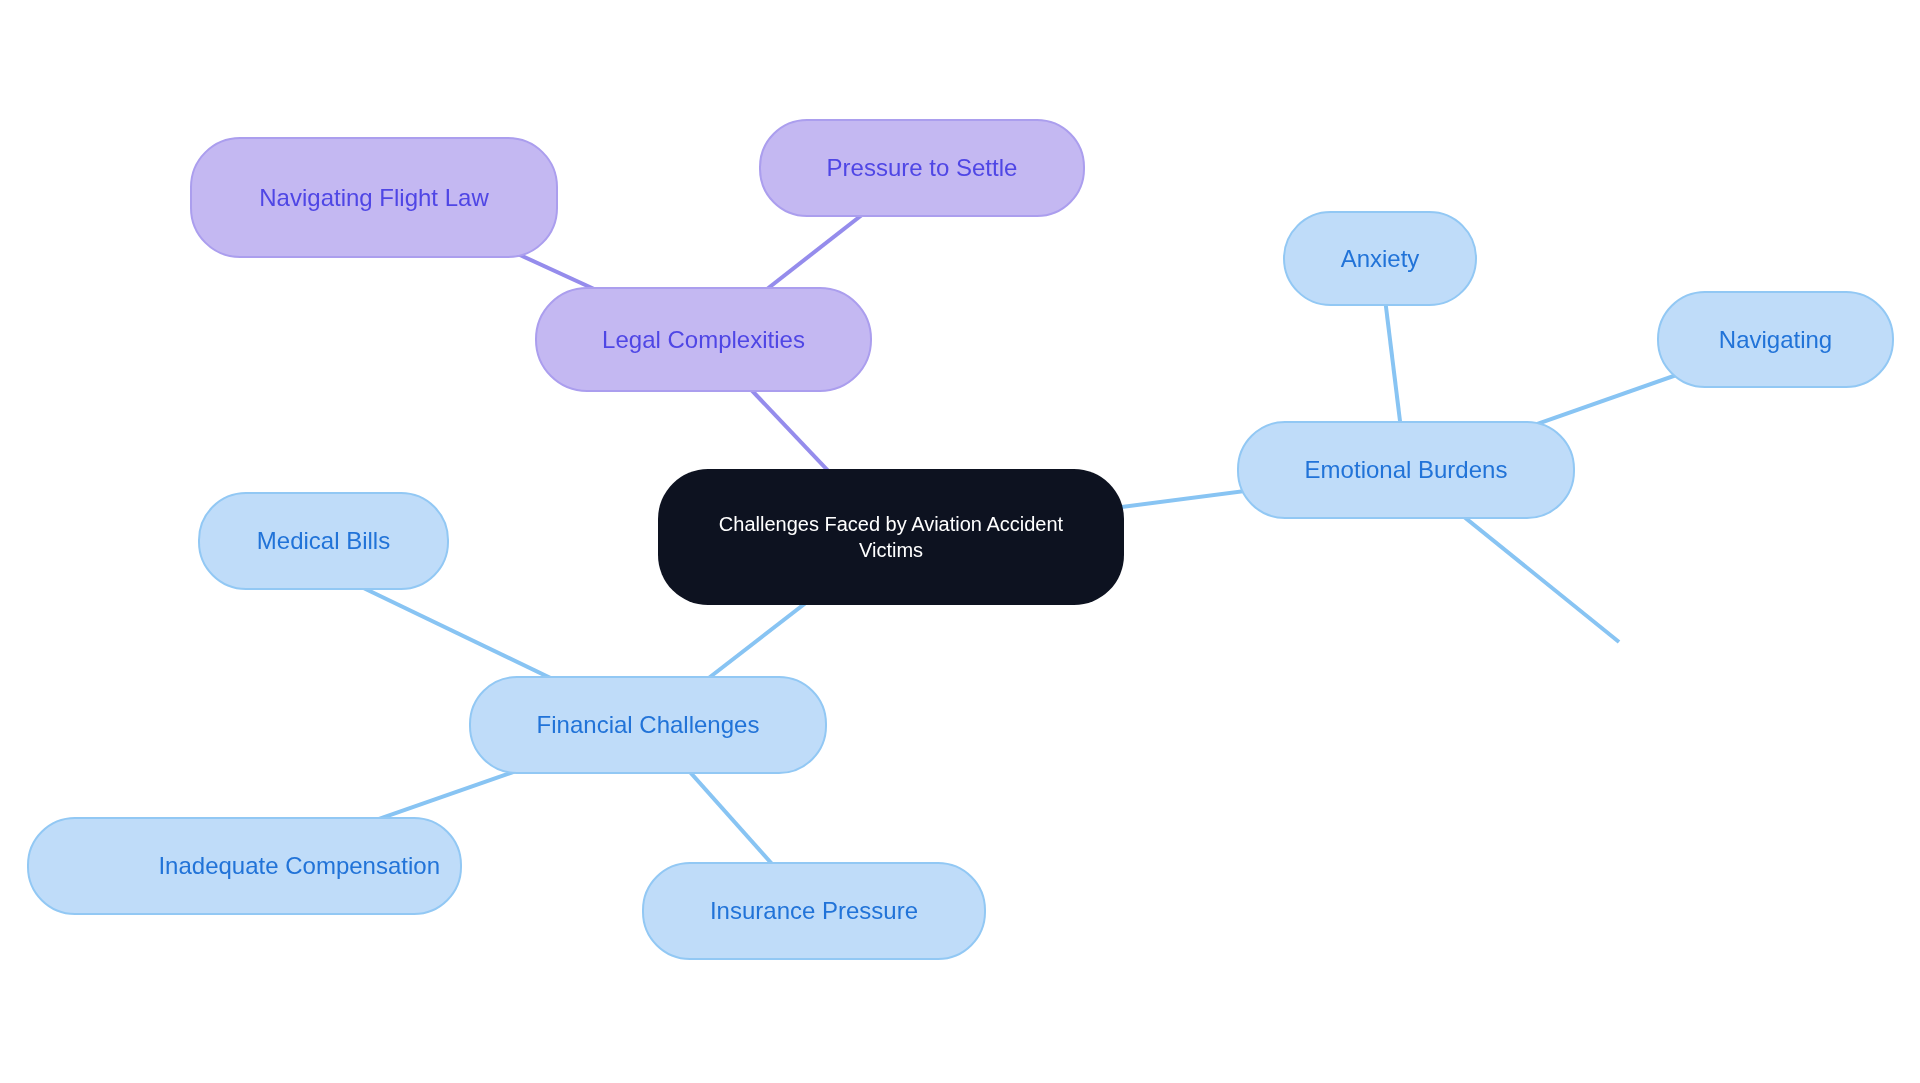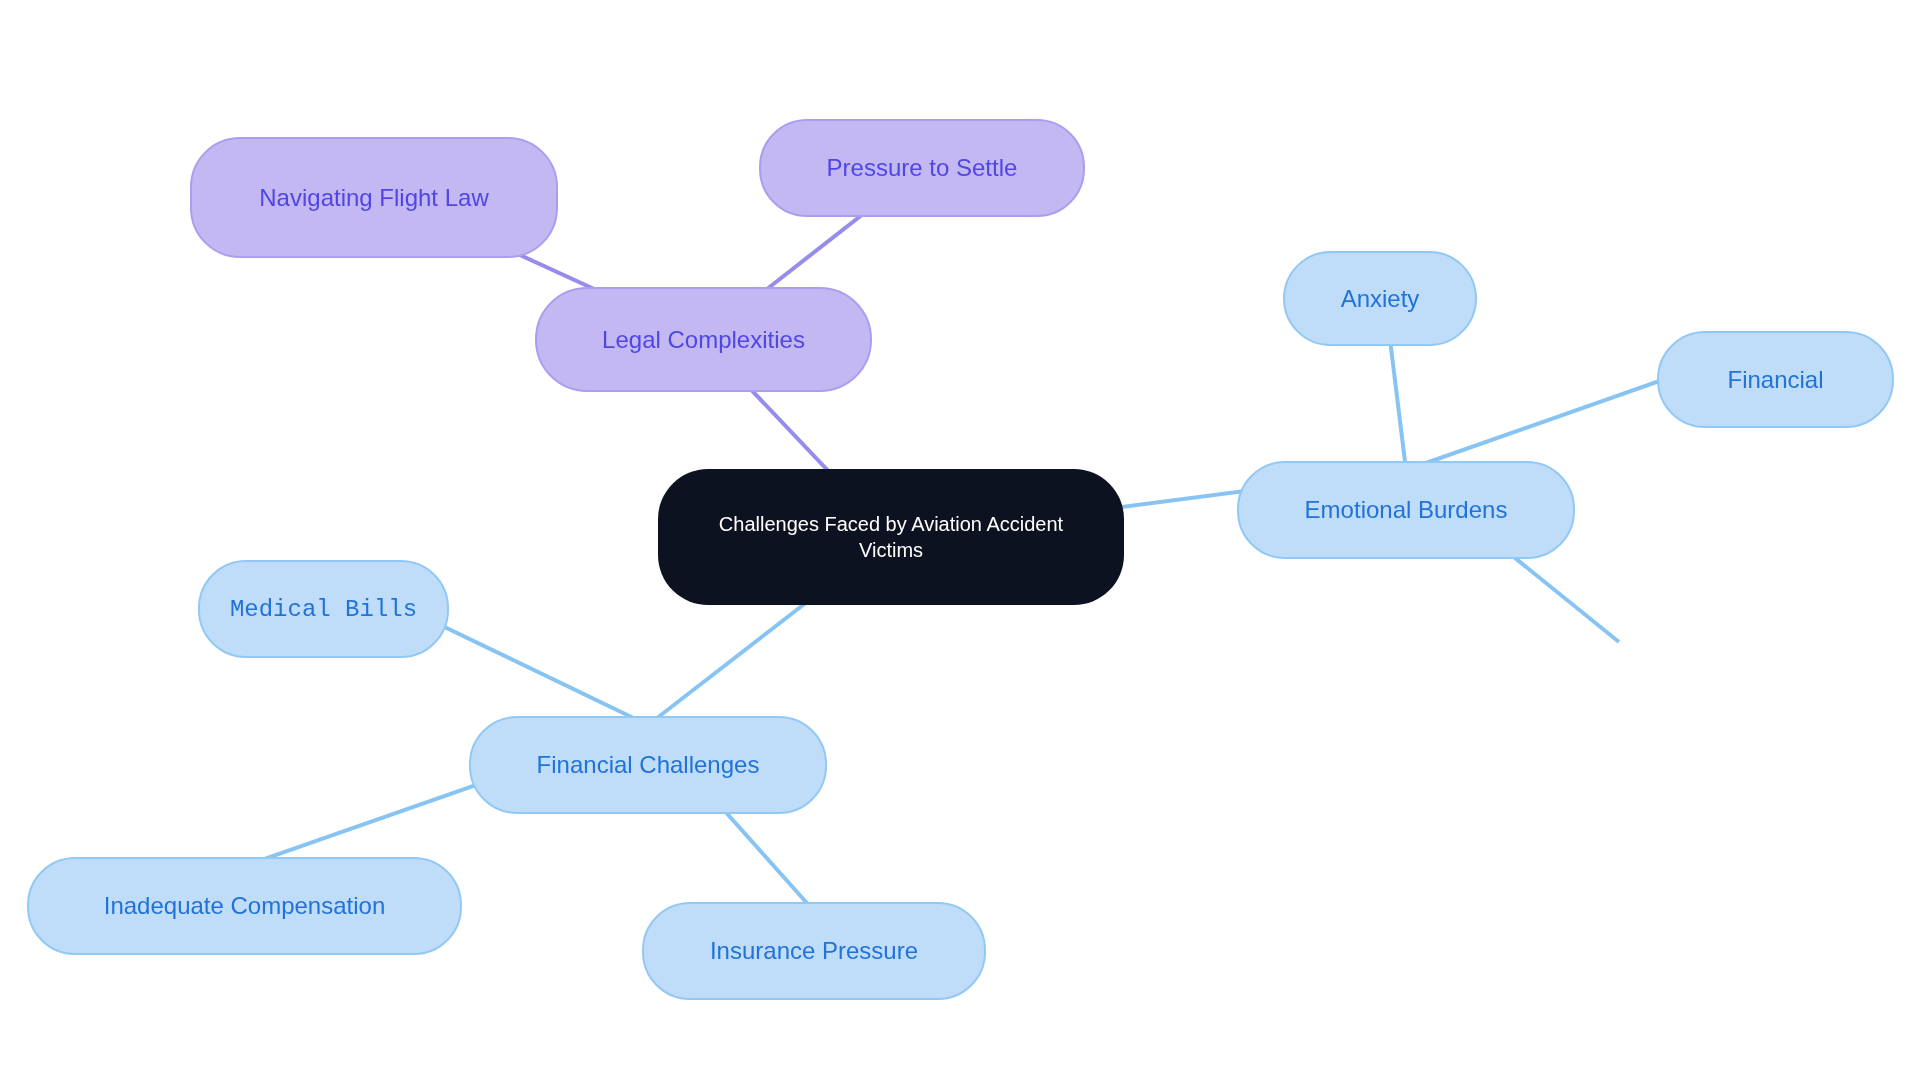--- a/index.html
+++ b/index.html
@@ -51,21 +51,20 @@
   }
   .node.purple{
     background:var(--purple-fill);
     border:2px solid var(--purple-border);
     color:var(--purple-text);
   }
   .node.blue{
     background:var(--blue-fill);
     border:2px solid var(--blue-border);
     color:var(--blue-text);
-    margin-top:40px;
   }
   .node.center{
     background:var(--center-fill);
     color:var(--center-text);
     border:none;
     border-radius:50px;
     font-size:20px;
     font-weight:400;
     line-height:1.3;
     padding:14px 44px;
@@ -73,22 +72,22 @@
   
   #node-center     {left:658px;  top:469px; width:466px; height:136px;}
   #node-legal      {left:535px;  top:287px; width:337px; height:105px; border-radius:52px;}
   #node-navigating {left:190px;  top:137px; width:368px; height:121px; border-radius:50px;}
   #node-pressure   {left:759px;  top:119px; width:326px; height:98px;}
   #node-emotional  {left:1237px; top:421px; width:338px; height:98px;}
   #node-anxiety    {left:1283px; top:211px; width:194px; height:95px;}
   #node-depression {left:1657px; top:291px; width:237px; height:97px;}
   #node-ptsd       {left:1537px; top:594px; width:165px; height:97px;}
   #node-financial  {left:469px;  top:676px; width:358px; height:98px;text-align:right;}
-  #node-medical    {left:198px;  top:520px; width:251px; height:98px;font-family:Liberation Mono, monospace;}
-  #node-inadequate {left:27px;   top:817px; width:435px; height:98px;}
+  #node-medical    {left:198px;  top:492px; width:251px; height:98px;}
+  #node-inadequate {left:27px;   top:817px; width:435px; height:98px;justify-content:flex-end;}
   #node-insurance  {left:642px;  top:862px; width:344px; height:98px;}
 </style>
 </head>
 <body>
 
 <div class="canvas">
 
   <svg class="edges" viewBox="0 0 1920 1083" xmlns="http://www.w3.org/2000/svg">
     <line class="edge-purple" x1="891" y1="537" x2="703" y2="339"></line>
     <line class="edge-purple" x1="703" y1="339" x2="374" y2="188"></line>
@@ -121,21 +120,21 @@
 
   <div class="node blue" id="node-emotional">
     <span>Emotional Burdens</span>
   </div>
 
   <div class="node blue" id="node-anxiety">
     <span>Anxiety</span>
   </div>
 
   <div class="node blue" id="node-depression">
-    <span>Financial</span>
+    <span>Navigating</span>
   </div>
 
 
   <div class="node blue" id="node-financial">
     <span>Financial Challenges</span>
   </div>
 
   <div class="node blue" id="node-medical">
     <span>Medical Bills</span>
   </div>

